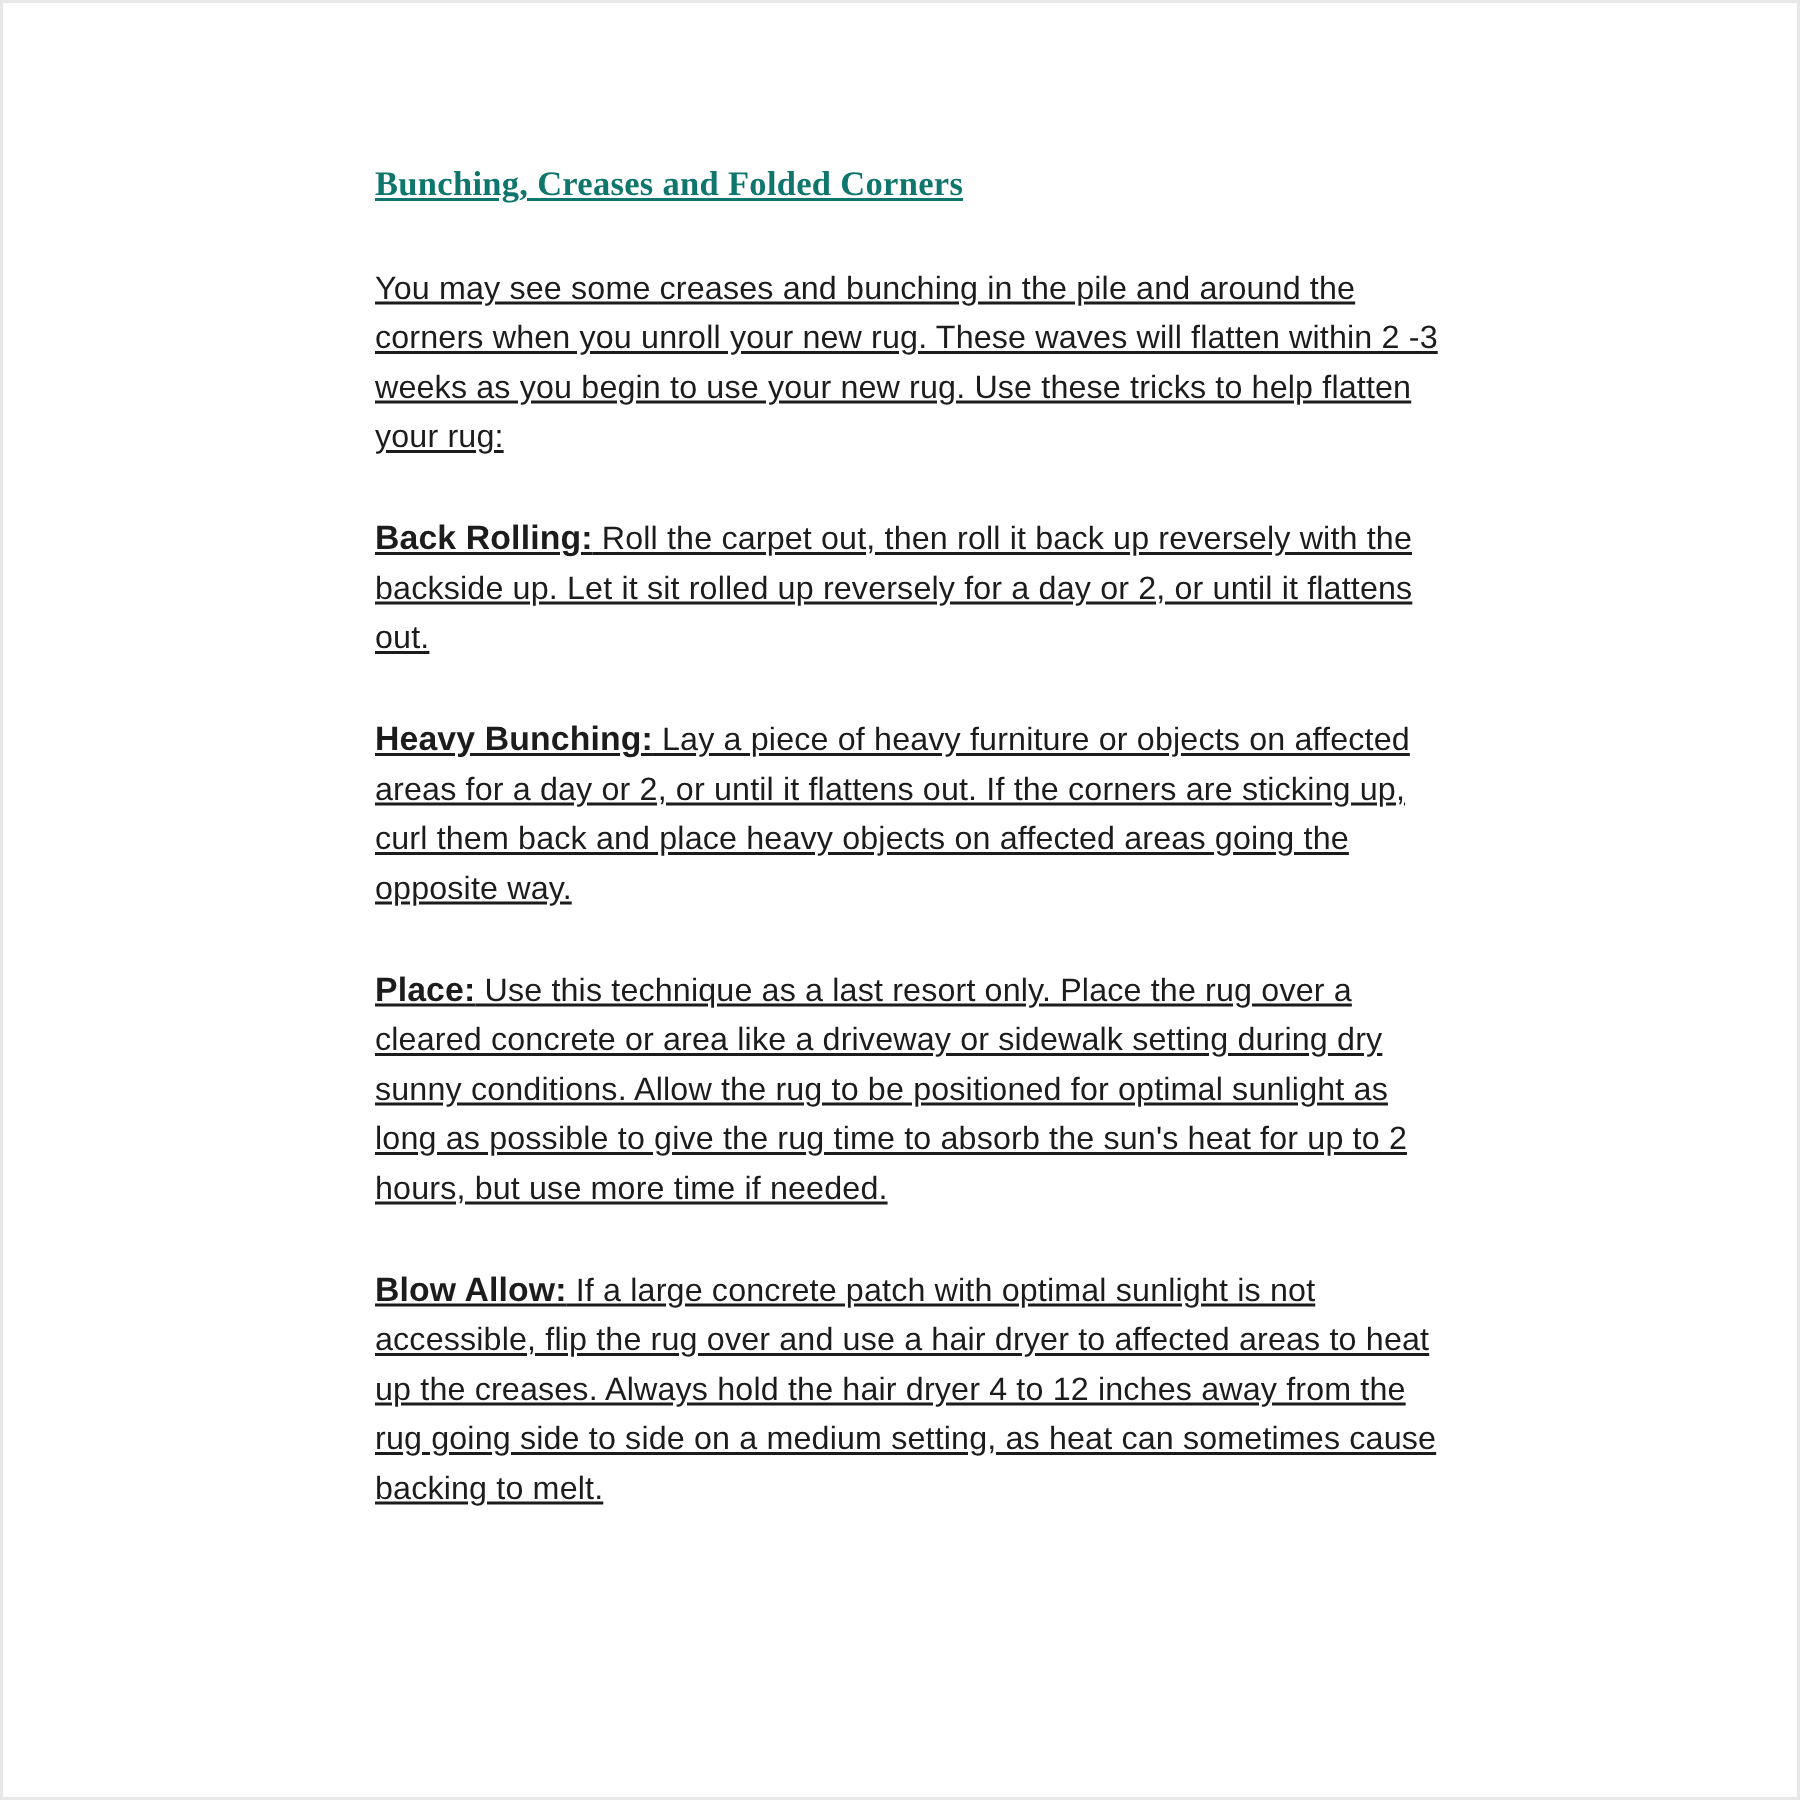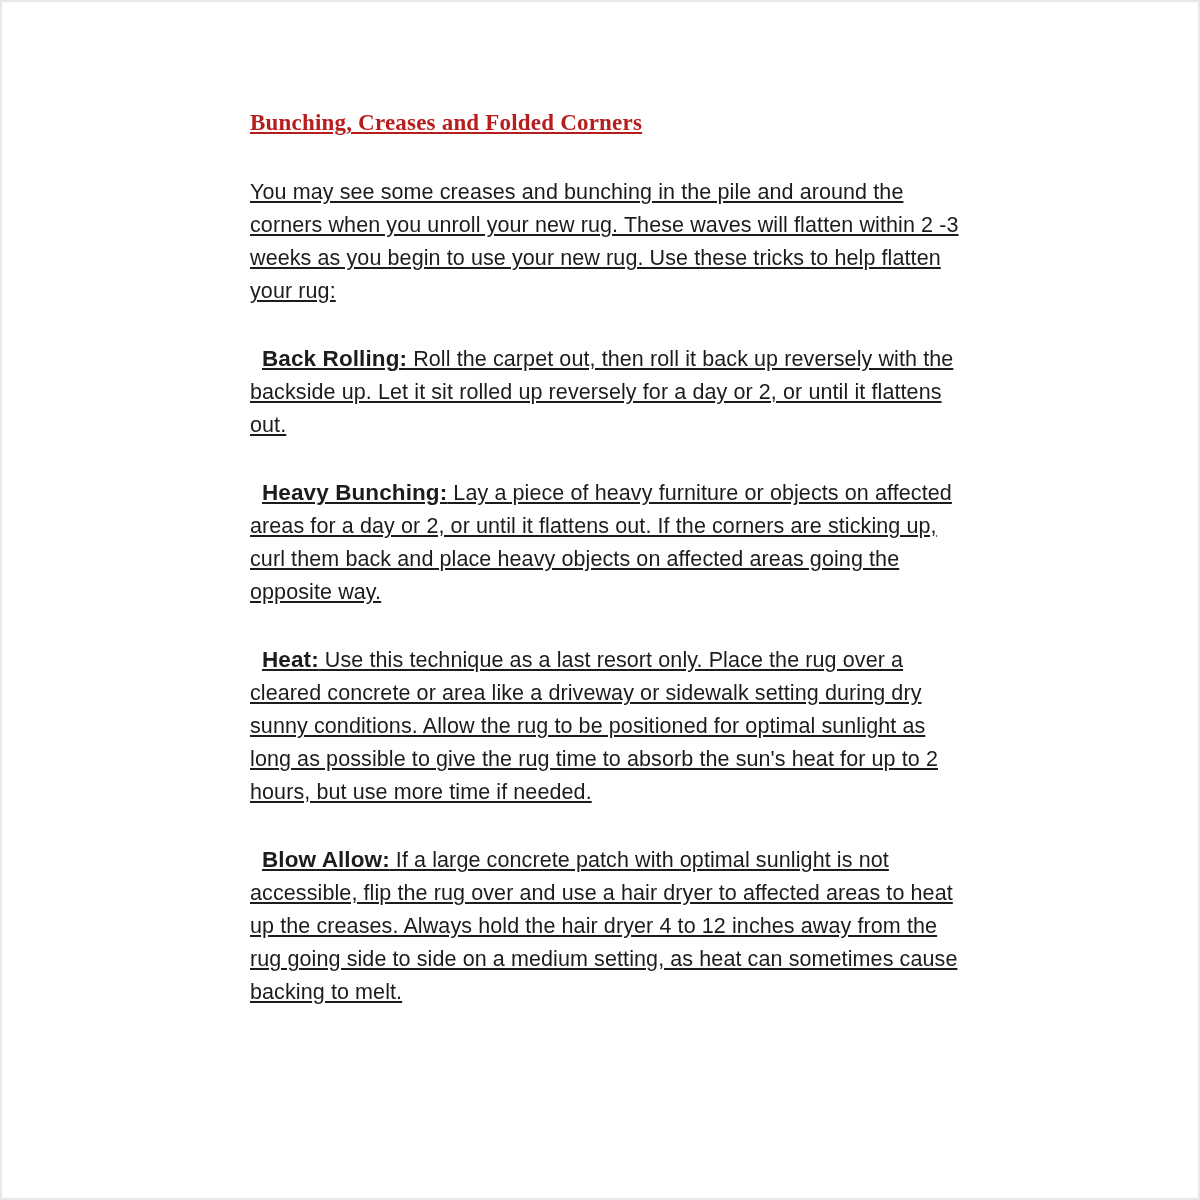--- a/index.html
+++ b/index.html
@@ -20,49 +20,48 @@
     box-sizing: border-box;
     width: 1200px;
     height: 1196px;
     padding: 108px 240px 0 248px;
     background: #ffffff;
   }
   .doc-title {
     font-family: "Liberation Serif", serif;
     font-weight: bold;
     font-size: 23px;
-    color: #b91c1c;
+    color: #0f766e;
     text-decoration: underline;
     margin: 0 0 40px 0;
     letter-spacing: 0.2px;
   }
   .para {
     font-size: 21.5px;
     line-height: 33px;
     margin: 0 0 34px 0;
     max-width: 712px;
     letter-spacing: 0.1px;
     text-decoration: underline;
   }
   .para .lead {
     font-weight: bold;
     font-size: 22.5px;
-    margin-left: 12px;
   }
 </style>
 </head>
 <body>
 
 <div class="page">
 
   <h1 class="doc-title">Bunching, Creases and Folded Corners</h1>
 
   <p class="para">You may see some creases and bunching in the pile and around the corners when you unroll your new rug. These waves will flatten within 2 -3 weeks as you begin to use your new rug. Use these tricks to help flatten your rug:</p>
 
   <p class="para"><span class="lead">Back Rolling:</span><span> Roll the carpet out, then roll it back up reversely with the backside up. Let it sit rolled up reversely for a day or 2, or until it flattens out.</span></p>
 
   <p class="para"><span class="lead">Heavy Bunching:</span><span> Lay a piece of heavy furniture or objects on affected areas for a day or 2, or until it flattens out. If the corners are sticking up, curl them back and place heavy objects on affected areas going the opposite way.</span></p>
 
-  <p class="para"><span class="lead">Heat:</span><span> Use this technique as a last resort only. Place the rug over a cleared concrete or area like a driveway or sidewalk setting during dry sunny conditions. Allow the rug to be positioned for optimal sunlight as long as possible to give the rug time to absorb the sun's heat for up to 2 hours, but use more time if needed.</span></p>
+  <p class="para"><span class="lead">Place:</span><span> Use this technique as a last resort only. Place the rug over a cleared concrete or area like a driveway or sidewalk setting during dry sunny conditions. Allow the rug to be positioned for optimal sunlight as long as possible to give the rug time to absorb the sun's heat for up to 2 hours, but use more time if needed.</span></p>
 
   <p class="para"><span class="lead">Blow Allow:</span><span> If a large concrete patch with optimal sunlight is not accessible, flip the rug over and use a hair dryer to affected areas to heat up the creases. Always hold the hair dryer 4 to 12 inches away from the rug going side to side on a medium setting, as heat can sometimes cause backing to melt.</span></p>
 
 </div>
 
 </body></html>

